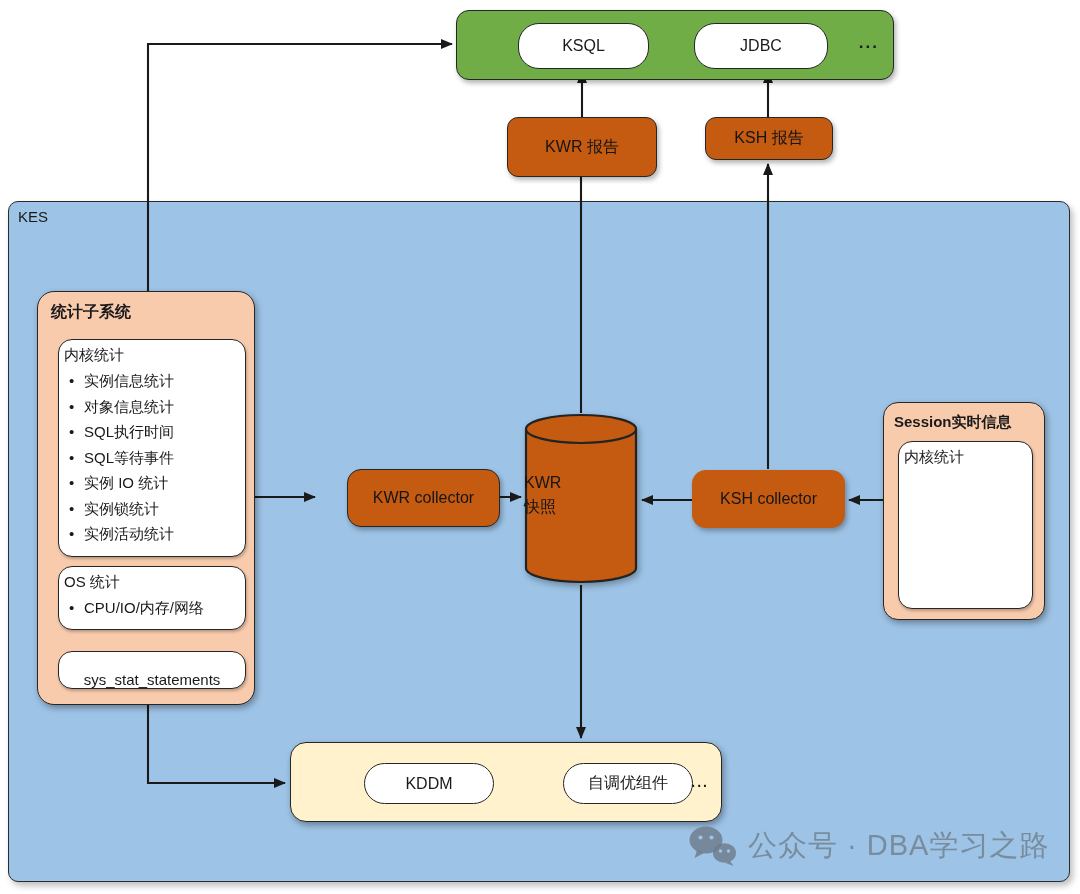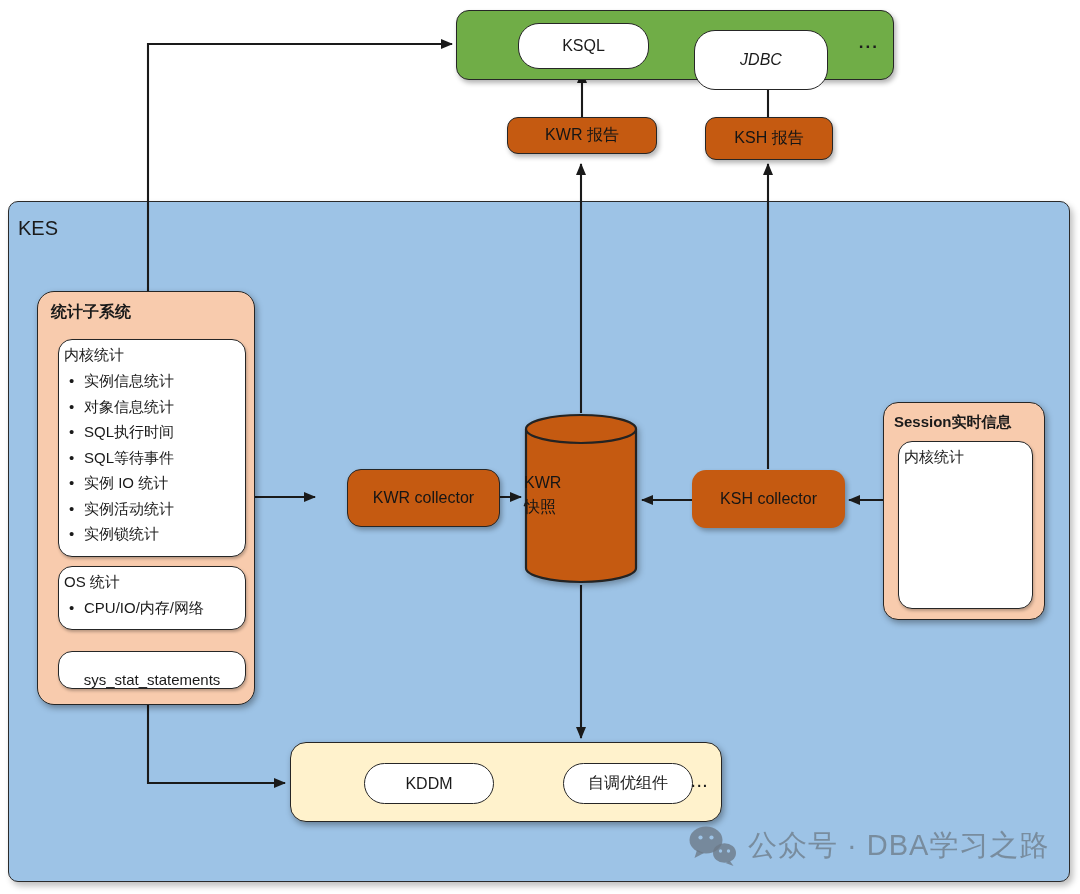--- a/index.html
+++ b/index.html
@@ -4,21 +4,21 @@
 <style>
   html,body { margin:0; padding:0; background:#ffffff; }
   body { font-family:"Liberation Sans","DejaVu Sans",sans-serif; color:#1a1a1a; }
   .canvas { position:relative; width:1080px; height:894px; background:#ffffff; overflow:hidden; }
   .abs { position:absolute; box-sizing:border-box; }
 
   
   .kes-box { left:8px; top:201px; width:1062px; height:681px; background:#9DC3E6;
              border:1.6px solid #2b2b2b; border-radius:10px; z-index:1;
              box-shadow:3px 4px 6px rgba(0,0,0,0.25); }
-  .kes-label { left:18px; top:217px; font-size:20px; z-index:3; }
+  .kes-label { left:18px; top:208px; font-size:15px; z-index:3; }
   svg.connectors { left:0; top:0; width:1080px; height:894px; z-index:2; pointer-events:none; }
   .node { z-index:3; }
 
   
   .green-panel { left:456px; top:10px; width:438px; height:70px; background:#70AD47;
                  border:1.7px solid #262626; border-radius:13px;
                  box-shadow:2px 3px 5px rgba(0,0,0,0.3); }
   .pill { background:#ffffff; border:1.7px solid #262626; border-radius:21px;
           display:flex; align-items:center; justify-content:center; font-size:16px; }
   .orange-box { background:#C55A11; border:1.7px solid #262626; border-radius:11px;
@@ -72,46 +72,46 @@
       <path d="M582,117 L582,72" marker-end="url(#arr)"></path>
       <path d="M768,117 L768,72" marker-end="url(#arr)"></path>
       <path d="M581,585 L581,738" marker-end="url(#arr)"></path>
     </g>
   </svg>
 
   <div class="abs node green-panel">
     <div class="abs pill" style="left:61px; top:12px; width:131px; height:46px;">
       <span>KSQL</span>
     </div>
-    <div class="abs pill" style="left:237px; top:19px; width:134px; height:60px;font-style:italic;">
+    <div class="abs pill" style="left:237px; top:12px; width:134px; height:46px;">
       <span>JDBC</span>
     </div>
     <div class="abs dots" style="right:14px; top:22px;">...</div>
   </div>
 
-  <div class="abs node orange-box" style="left:507px; top:117px; width:150px; height:37px;">
+  <div class="abs node orange-box" style="left:507px; top:117px; width:150px; height:60px;">
     <span>KWR 报告</span>
   </div>
   <div class="abs node orange-box" style="left:705px; top:117px; width:128px; height:43px;">
     <span>KSH 报告</span>
   </div>
 
   <div class="abs node peach-panel" style="left:37px; top:291px; width:218px; height:414px;">
     <div class="abs panel-title" style="left:13px; top:10px;">统计子系统</div>
 
     <div class="abs white-card" style="left:20px; top:47px; width:188px; height:218px; padding:6px 2px 0 5px;">
       <div class="card-title">内核统计</div>
       <ul class="blist">
         <li>实例信息统计</li>
         <li>对象信息统计</li>
         <li>SQL执行时间</li>
         <li>SQL等待事件</li>
         <li>实例 IO 统计</li>
+        <li>实例锁统计</li>
         <li>实例活动统计</li>
-        <li>实例锁统计</li>
       </ul>
     </div>
 
     <div class="abs white-card" style="left:20px; top:274px; width:188px; height:64px; padding:6px 2px 0 5px;">
       <div class="card-title">OS 统计</div>
       <ul class="blist">
         <li>CPU/IO/内存/网络</li>
       </ul>
     </div>
 

